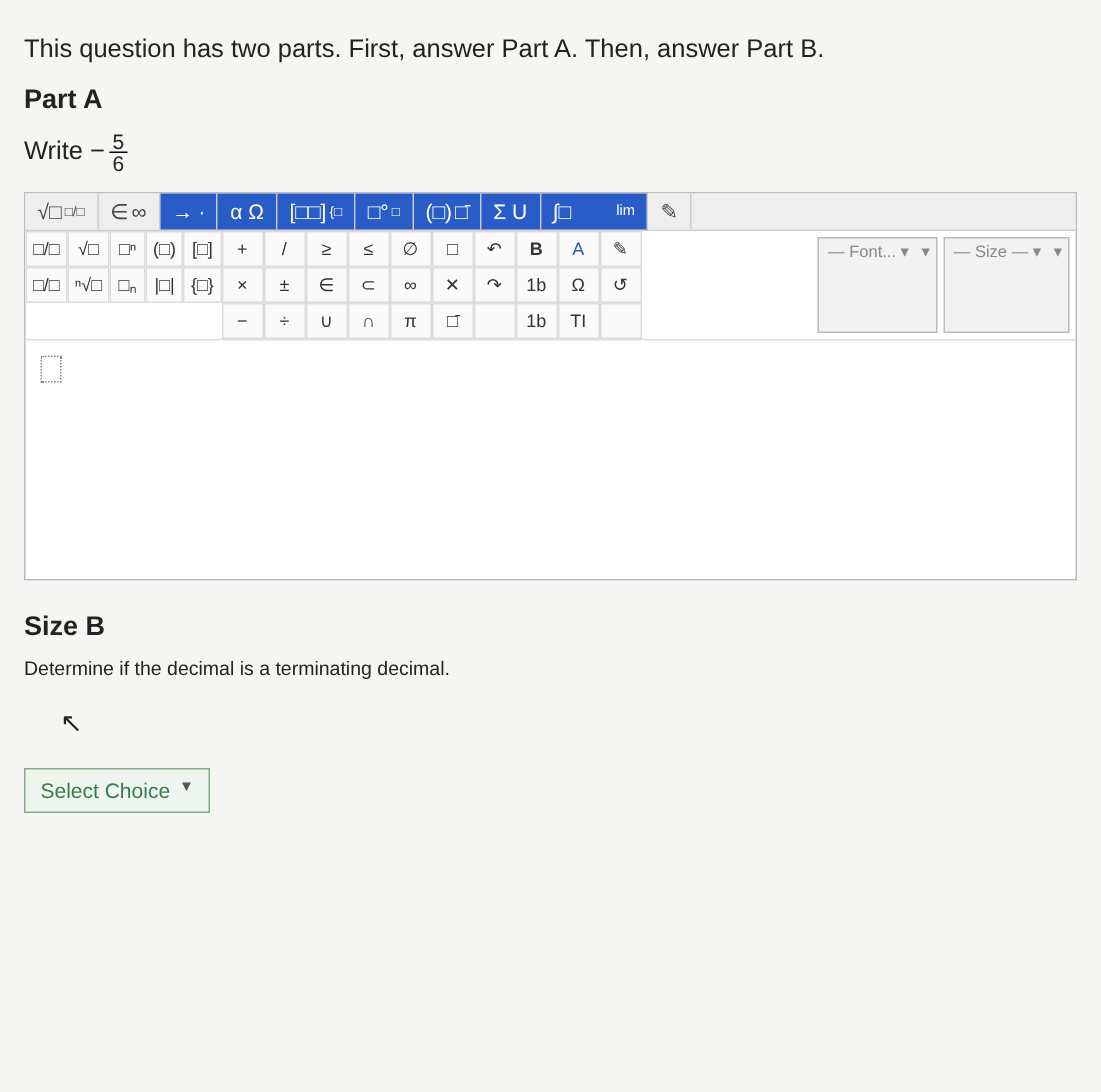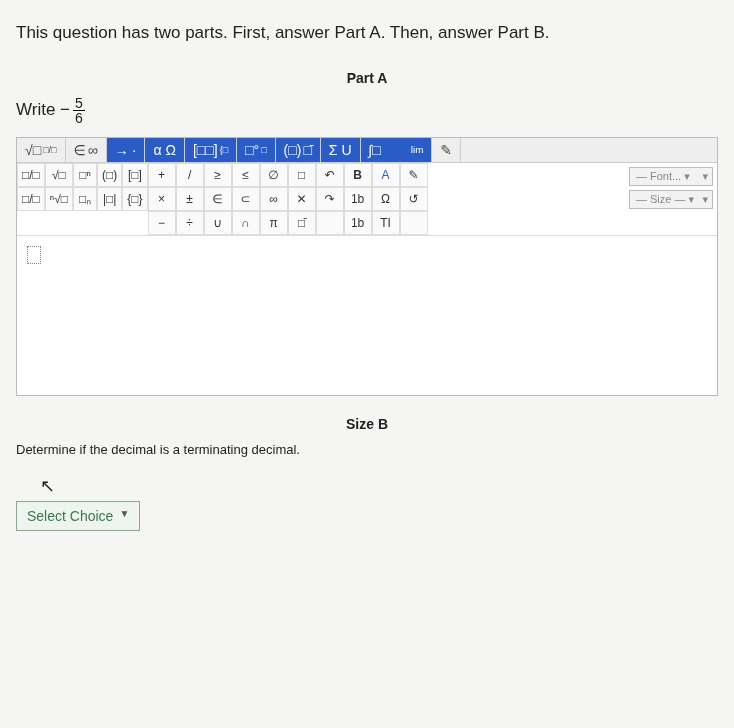--- a/index.html
+++ b/index.html
@@ -3,22 +3,22 @@
   <meta charset="utf-8">
   <style>
     * { box-sizing: border-box; margin: 0; padding: 0; }
     body {
       font-family: Arial, sans-serif;
       background: #f5f5f3;
       color: #222;
       width: 734px;
       padding: 20px 16px;
     }
-    .instruction { font-size: 17px; line-height: 1.5; margin-bottom: 24px; }
-    .part-label { font-weight: bold; font-size: 14px; margin-bottom: 10px; text-align: center; }
+    .instruction { font-size: 17px; line-height: 1.5; margin-bottom: 10px; }
+    .part-label { font-weight: bold; font-size: 18px; margin-bottom: 10px; }
     .question-text { font-size: 17px; line-height: 1.5; margin-bottom: 12px; }
     .fraction {
       display: inline-flex;
       flex-direction: column;
       vertical-align: middle;
       text-align: center;
       font-size: 14px;
       line-height: 1;
       margin: 0 3px;
     }
@@ -69,21 +69,21 @@
       cursor: pointer;
       color: #333;
       padding: 0 4px;
       min-width: 24px;
     }
     .tb-btn.bold { font-weight: bold; }
     .tb-btn.blue { color: #2a5cc7; }
     .side-controls {
       margin-left: auto;
       display: flex;
-      flex-direction: column;
+      flex-direction: row;
       gap: 4px;
       padding: 4px;
     }
     .dropdown {
       border: 1px solid #bbb;
       font-size: 11px;
       color: #888;
       padding: 2px 18px 2px 6px;
       background: #f2f2f2;
       position: relative;
@@ -114,20 +114,21 @@
     .select-box {
       display: inline-flex;
       align-items: flex-start;
       border: 1px solid #8a8;
       background: #eef5ee;
       color: #3a7a4a;
       font-size: 14px;
       padding: 6px 10px;
       cursor: pointer;
       gap: 6px;
+      margin-top: 15px;
     }
     .select-box .chev { font-size: 10px; color: #555; }
     .sup { font-size: 0.7em; vertical-align: super; padding-left: 28px; }
     .tiny { font-size: 9px; }
   </style>
 </head>
 <body>
 
 
 

